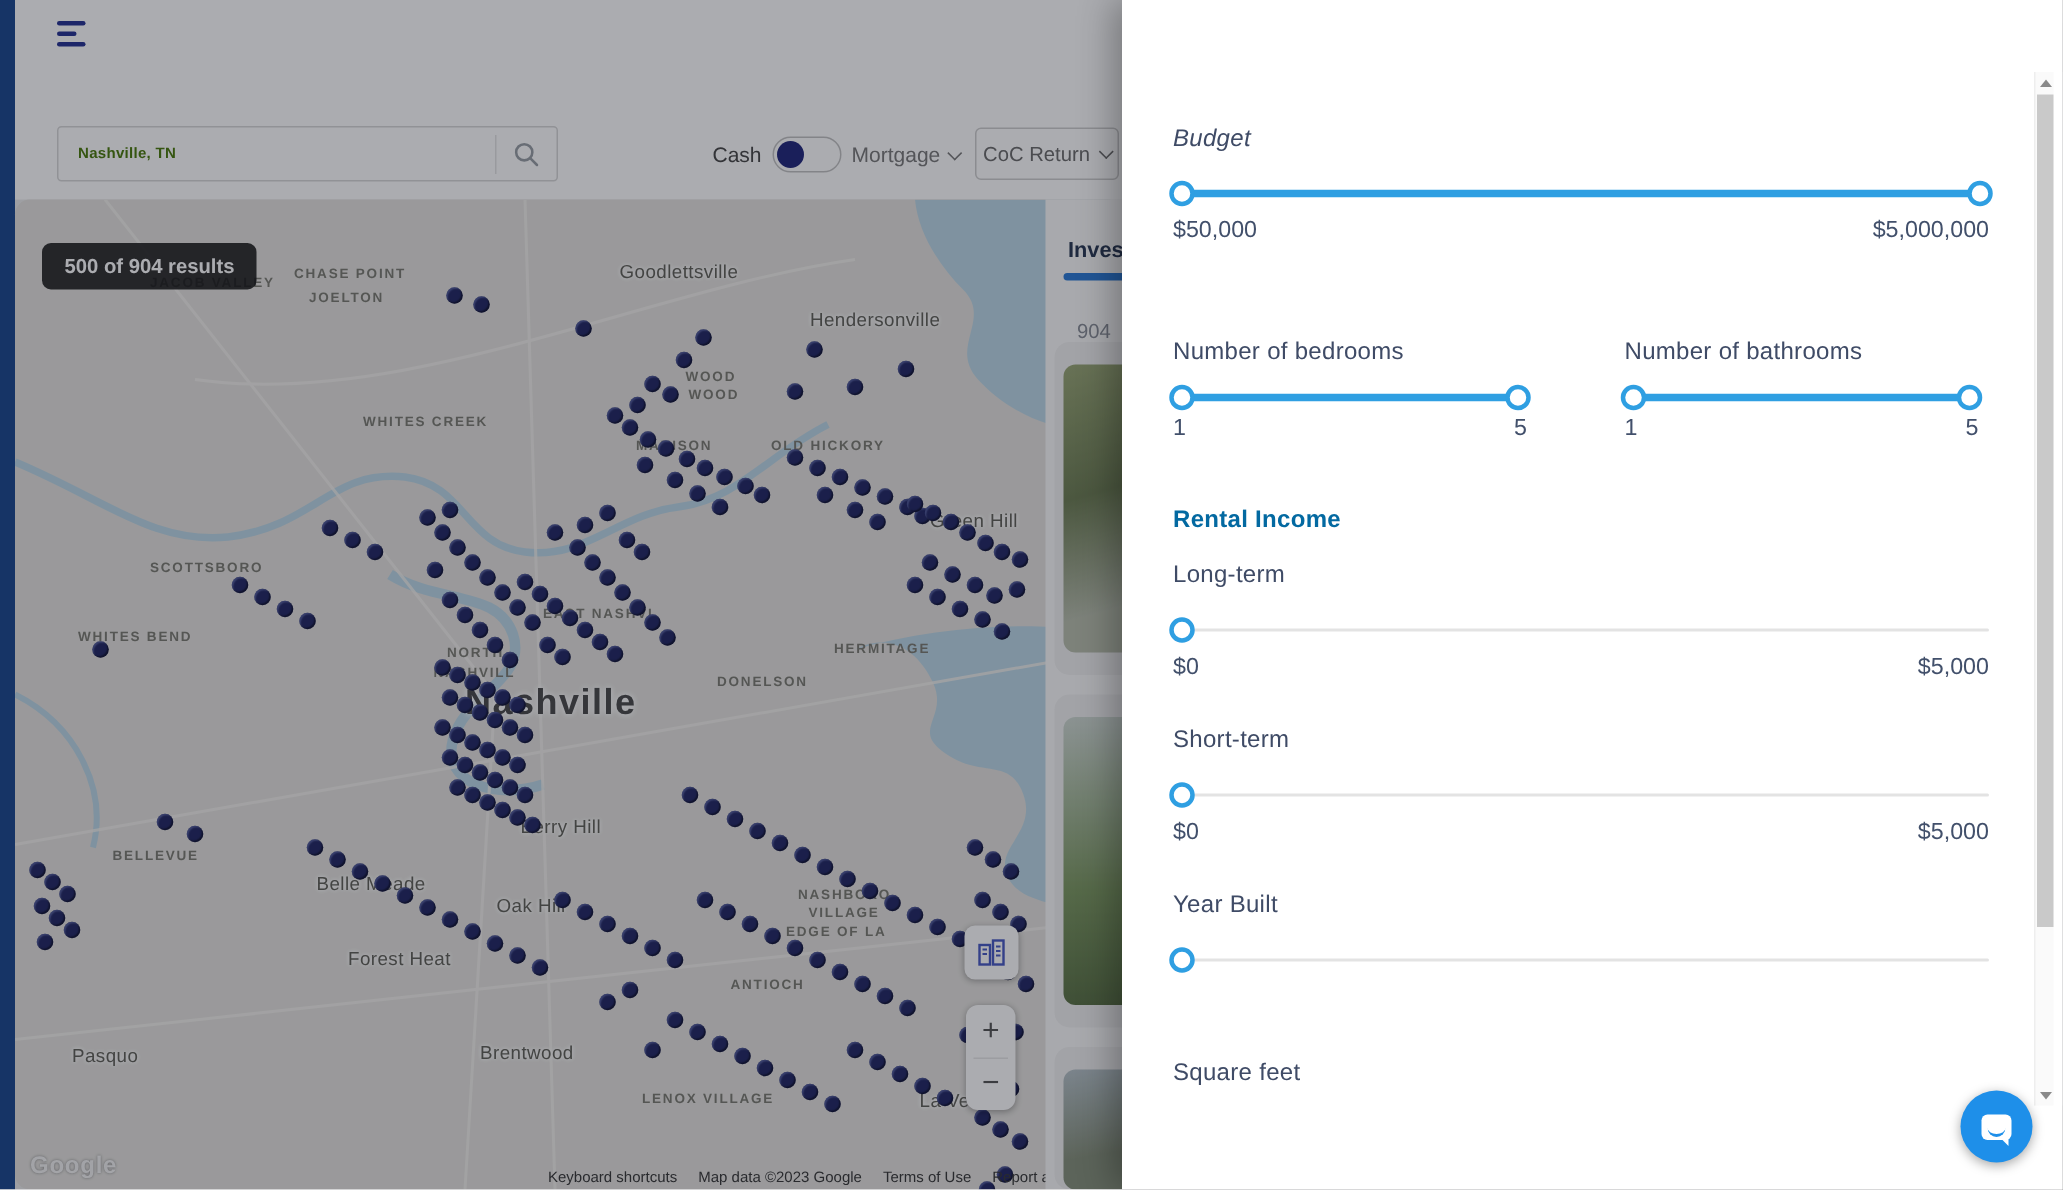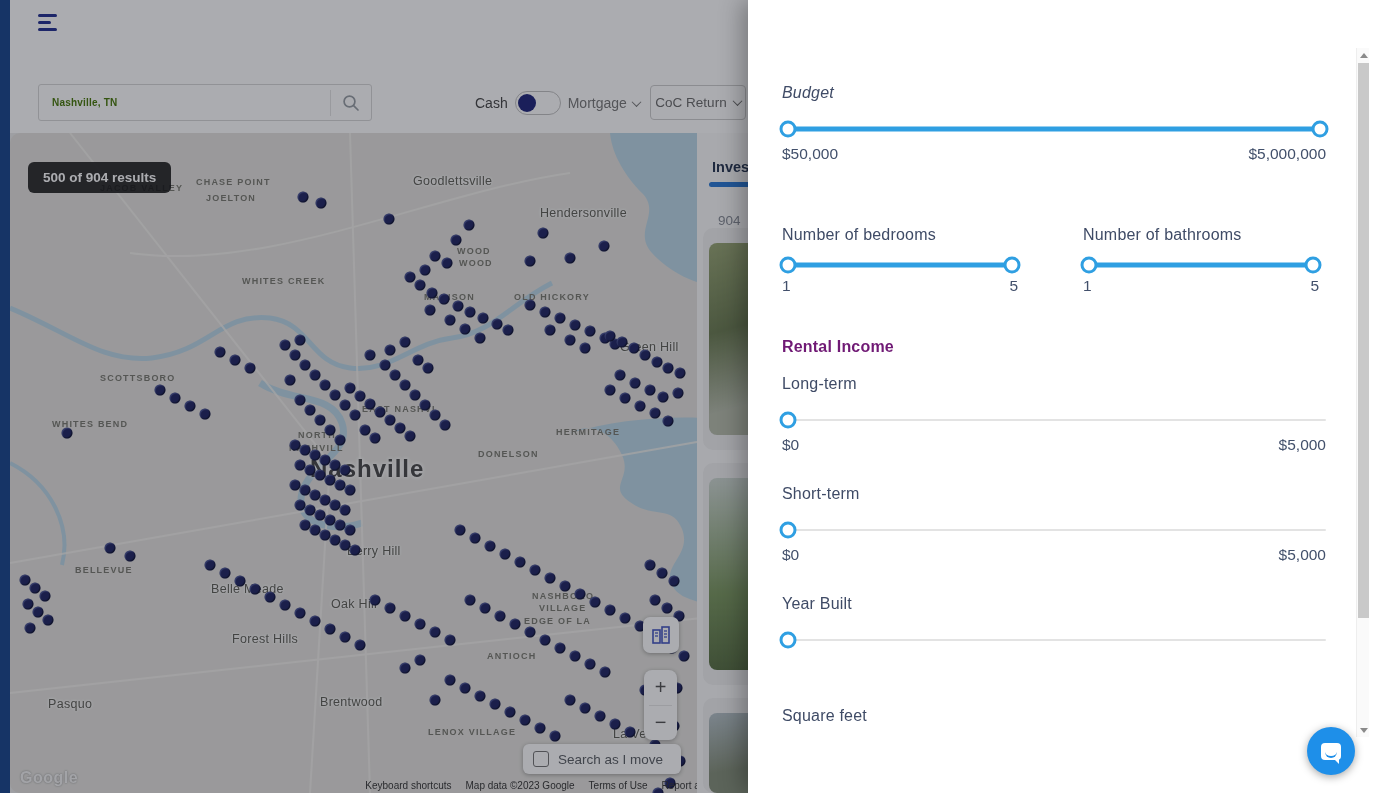--- a/index.html
+++ b/index.html
@@ -64,21 +64,21 @@
   
   .panel{position:absolute;left:748px;top:0;width:627px;height:793px;background:#fff;z-index:20;box-shadow:-6px 0 22px rgba(0,0,0,.3);}
   .panel-header{position:absolute;left:0;top:0;width:100%;height:48px;background:#242a7d;}
   .panel-title{position:absolute;left:0;right:0;top:13px;text-align:center;color:#fff;font-size:15.5px;font-weight:700;letter-spacing:.3px;}
   .close-x{position:absolute;right:26px;top:13px;width:21px;height:21px;cursor:pointer;}
   .close-x i{position:absolute;left:-1px;top:9px;width:23px;height:2.4px;background:#fff;border-radius:2px;}
   .close-x i:nth-child(1){transform:rotate(45deg);}
   .close-x i:nth-child(2){transform:rotate(-45deg);}
   .panel-body{position:absolute;left:0;top:48px;width:100%;height:689px;background:#fff;overflow:hidden;}
   .f-label{position:absolute;font-size:16px;color:#3f4b66;letter-spacing:.2px;}
-  .f-label.bold{font-weight:700;color:#701a75;}
+  .f-label.bold{font-weight:700;color:#0369a1;}
   .vals{position:absolute;display:flex;justify-content:space-between;font-size:15.5px;color:#42506b;}
   .trk{position:absolute;height:17px;}
   .rail{position:absolute;left:0;right:0;top:50%;transform:translateY(-50%);border-radius:3px;}
   .rail.blue{height:5px;background:#2f9fe2;}
   .rail.grey{height:2px;background:#e3e3e3;}
   .handle{position:absolute;top:50%;width:17px;height:17px;border-radius:50%;background:#fff;border:3px solid #2f9fe2;box-sizing:border-box;transform:translate(-50%,-50%);}
   .scrollbar{position:absolute;right:6px;top:48px;width:13px;height:689px;background:#fafafa;border-left:1px solid #eee;box-sizing:border-box;}
   .sb-arrow{position:absolute;left:0;width:13px;height:14px;display:flex;align-items:center;justify-content:center;}
   .sb-arrow.up{top:0;}
   .sb-arrow.down{bottom:0;}
@@ -170,21 +170,21 @@
         <div class="mlbl area" style="left: 279px; top: 310px;">NASHVILL</div>
         <div class="mlbl city" style="left: 300px; top: 322px;">Nashville</div>
         <div class="mlbl area" style="left: 468px; top: 316px;">DONELSON</div>
         <div class="mlbl place" style="left: 337px; top: 411px;">Berry Hill</div>
         <div class="mlbl area" style="left: 65px; top: 432px;">BELLEVUE</div>
         <div class="mlbl place" style="left: 201px; top: 449px;">Belle Meade</div>
         <div class="mlbl area" style="left: 522px; top: 458px;">NASHBORO</div>
         <div class="mlbl place" style="left: 321px; top: 464px;">Oak Hill</div>
         <div class="mlbl area" style="left: 529px; top: 470px;">VILLAGE</div>
         <div class="mlbl area" style="left: 514px; top: 483px;">EDGE OF LA</div>
-        <div class="mlbl place" style="left: 222px; top: 499px;">Forest Hills</div>
+        <div class="mlbl place" style="left: 222px; top: 499px;">Forest Heat</div>
         <div class="mlbl area" style="left: 477px; top: 518px;">ANTIOCH</div>
         <div class="mlbl place" style="left: 38px; top: 564px;">Pasquo</div>
         <div class="mlbl place" style="left: 310px; top: 562px;">Brentwood</div>
         <div class="mlbl area" style="left: 418px; top: 594px;">LENOX VILLAGE</div>
         <div class="mlbl place" style="left: 603px; top: 594px;">La Ve</div>
       </div>
     <div id="map-dots">
         <div class="dot" style="left: 293px; top: 64px;"></div>
         <div class="dot" style="left: 311px; top: 70px;"></div>
         <div class="dot" style="left: 379px; top: 86px;"></div>
@@ -417,24 +417,20 @@
       <line x1="13" y1="6" x2="16" y2="6" stroke="#4a5bc4" stroke-width="1.3"></line>
       <line x1="13" y1="9" x2="16" y2="9" stroke="#4a5bc4" stroke-width="1.3"></line>
       <line x1="13" y1="12" x2="16" y2="12" stroke="#4a5bc4" stroke-width="1.3"></line>
     </svg>
   </div>
   <div class="zoomctl">
     <div class="zb">+</div>
     <div class="zdiv"></div>
     <div class="zb">−</div>
   </div>
-  <div class="saim">
-    <span class="cb"></span>
-    <span>Search as I move</span>
-  </div>
 
   <div class="list-strip">
     <div class="tab">Invest</div>
     <div class="tab-underline"></div>
     <div class="count">904 I</div>
     <div class="card" style="top:95px;height:222px;"></div>
     <div class="photo" style="top:110px;height:192px;background:linear-gradient(165deg,#9aa877,#6f7f55 45%,#b9bfae 85%);"></div>
     <div class="card" style="top:330px;height:222px;"></div>
     <div class="photo" style="top:345px;height:192px;background:linear-gradient(180deg,#cfd9d2,#7e9a63 60%,#5c7347);"></div>
     <div class="card" style="top:565px;height:95px;"></div>

